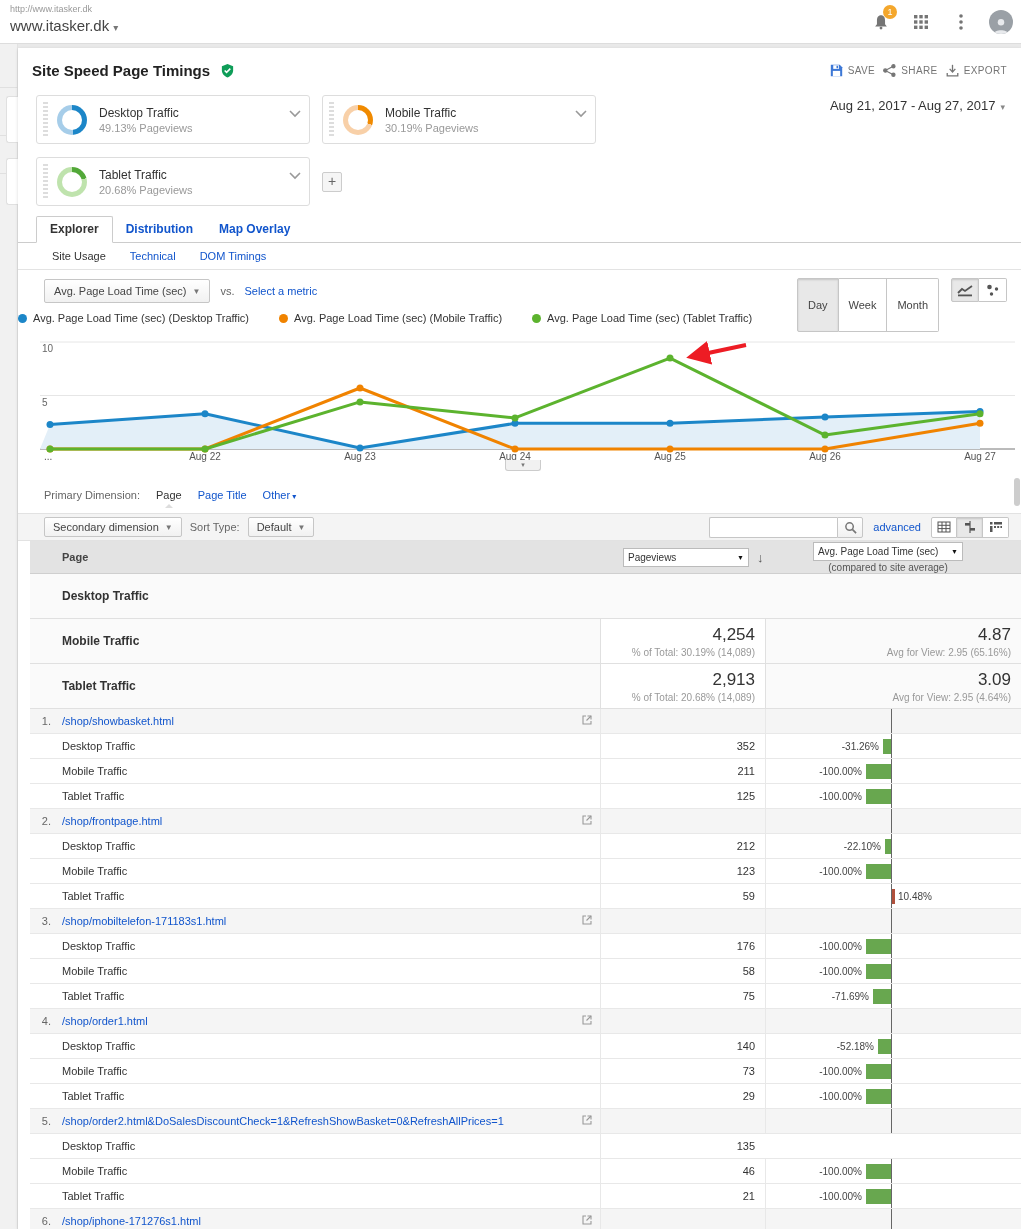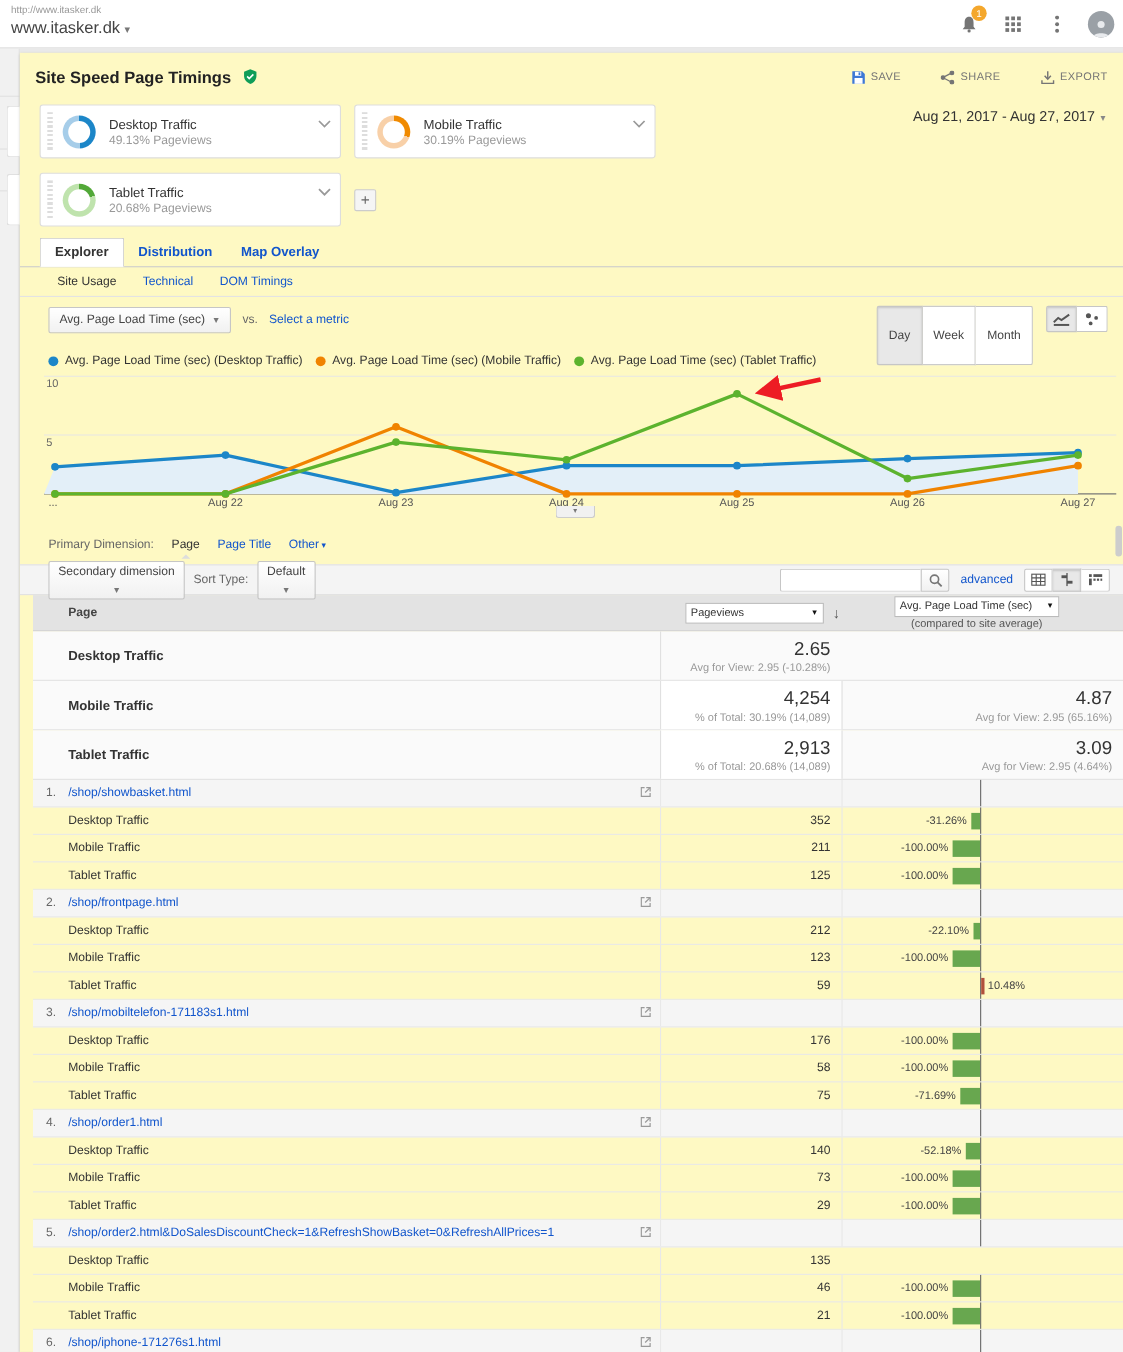--- a/index.html
+++ b/index.html
@@ -15,26 +15,26 @@
   .tb-iconbtn { position:relative; width:24px; height:24px; display:flex; align-items:center; justify-content:center; cursor:pointer; }
   .badge { position:absolute; top:-5px; right:-4px; width:14px; height:14px; border-radius:50%; background:#f4a72c; color:#fff; font-size:9px; display:flex; align-items:center; justify-content:center; }
   .avatar { width:24px; height:24px; border-radius:50%; background:#9aa0a6; overflow:hidden; display:flex; align-items:flex-end; justify-content:center; }
 
   
   .rail { position:absolute; left:0; top:44px; width:18px; bottom:0; background:#f1f1f1; border-right:1px solid #e2e2e2; }
   .rail-line { position:absolute; left:0; width:18px; height:1px; background:#e0e0e0; }
   .rail-sliver { position:absolute; left:6px; width:12px; height:47px; background:#fff; border:1px solid #e0e0e0; border-right:none; border-radius:3px 0 0 3px; }
 
   
-  .card { position:absolute; left:18px; top:48px; width:1003px; height:1181px; background:#fef9c3; box-shadow:0 1px 3px rgba(0,0,0,.15); overflow:hidden; }
+  .card { position:absolute; left:18px; top:48px; width:1003px; height:1181px; background:#ffffff; box-shadow:0 1px 3px rgba(0,0,0,.15); overflow:hidden; }
 
   .title-row { position:relative; height:47px; }
   .page-title { position:absolute; left:14px; top:14px; font-size:15px; font-weight:bold; color:#222; }
   .shield { display:inline-block; vertical-align:-2px; margin-left:6px; }
-  .actions { position:absolute; right:14px; top:16px; display:flex; gap:36px;justify-content:space-between; }
+  .actions { position:absolute; right:14px; top:16px; display:flex; gap:8px;justify-content:space-between; }
   .action { display:flex; align-items:center; gap:5px; font-size:10px; color:#757575; letter-spacing:.4px; cursor:pointer; }
 
   .date-range { position:absolute; right:16px; top:50px; font-size:13px; color:#333; cursor:pointer; z-index:3; }
   .date-range .caret { color:#888; font-size:9px; margin-left:5px; }
 
   
   .segments { margin:0 0 0 18px; display:grid; grid-template-columns:274px 274px; grid-auto-rows:49px; column-gap:12px; row-gap:13px; width:600px; }
   .seg-card { position:relative; background:#fff; border:1px solid #ddd; border-radius:3px; display:flex; align-items:center; cursor:pointer; }
   .seg-handle { width:8px; align-self:stretch; margin:6px 0 6px 4px; background-image:repeating-linear-gradient(#ddd 0 2px, transparent 2px 4px); background-size:5px 100%; background-repeat:no-repeat; background-position:center; }
   .donut { width:30px; height:30px; border-radius:50%; margin:0 12px 0 8px; position:relative; flex:none; }
@@ -64,37 +64,37 @@
   .seg-btn:first-child { border-left:1px solid #c6c6c6; border-radius:2px 0 0 2px; }
   .seg-btn:last-child { border-radius:0 2px 2px 0; }
   .seg-btn.active { background:#e8e8e8; box-shadow:inset 0 1px 2px rgba(0,0,0,.15); }
   .icon-group { display:flex; }
   .icon-btn { width:28px; height:24px; border:1px solid #c6c6c6; border-left:none; background:#fff; display:flex; align-items:center; justify-content:center; cursor:pointer; }
   .icon-btn:first-child { border-left:1px solid #c6c6c6; border-radius:2px 0 0 2px; }
   .icon-btn:last-child { border-radius:0 2px 2px 0; }
   .icon-btn.active { background:#e8e8e8; box-shadow:inset 0 1px 2px rgba(0,0,0,.15); }
 
   
-  .legend { height:22px; display:flex; align-items:flex-end; gap:12px; padding-left:26px; }
+  .legend { height:22px; display:flex; align-items:flex-start; gap:30px; }
   .legend-item { display:flex; align-items:center; gap:6px; font-size:11px; color:#333; }
   .legend-dot { width:9px; height:9px; border-radius:50%; }
   .chart-wrap { position:relative; height:136px; margin:3px 0 0 22px; width:975px; }
   .chart-handle { position:absolute; left:465px; top:123px; width:36px; height:11px; background:#f1f1f1; border:1px solid #ccc; border-top:none; border-radius:0 0 3px 3px; font-size:7px; color:#777; text-align:center; line-height:9px; cursor:pointer; }
 
   
   .primary-dim { margin-top:11px; padding-left:26px; height:22px; display:flex; align-items:center; gap:4px; font-size:11px; }
   .pd-label { color:#666; margin-right:4px;text-align:right; }
   .pd-opt { color:#15c; padding:0 8px; cursor:pointer; position:relative; }
   .pd-opt.active { color:#333; cursor:default; }
   .pd-opt.active::after { content:""; position:absolute; left:50%; bottom:-7px; margin-left:-4px; border:4px solid transparent; border-bottom-color:#ddd; }
   .pd-caret { font-size:8px; color:#15c; }
 
   
   .toolbar { position:relative; margin-top:7px; height:28px; background:#f4f4f4; border-top:1px solid #e2e2e2; border-bottom:1px solid #e2e2e2; display:flex; align-items:center; padding-left:26px; gap:8px; }
-  .toolbar .ga-btn { padding:3px 8px;flex-direction:column; }
+  .toolbar .ga-btn { padding:3px 8px; }
   .tb-right { position:absolute; right:12px; display:flex; align-items:center; gap:10px; }
   .search-box { display:flex; }
   .search-input { width:128px; height:21px; border:1px solid #c6c6c6; border-right:none; background:#fff; padding:0 5px; font-size:11px; border-radius:2px 0 0 2px; }
   .search-btn { width:26px; height:21px; border:1px solid #c6c6c6; background:linear-gradient(#fff,#f1f1f1); border-radius:0 2px 2px 0; display:flex; align-items:center; justify-content:center; cursor:pointer; }
   .view-toggles .icon-btn { width:26px; height:21px; }
 
   
   .table { margin-left:12px; width:991px; font-size:11px; }
   .t-head { display:grid; grid-template-columns:26px 544px 165px 256px; height:33px; background:#e3e3e3; border-bottom:1px solid #cfcfcf; align-items:center; }
   .th-page { font-weight:bold; color:#444; padding-left:6px; }
@@ -461,24 +461,20 @@
         <div class="select-box">
           <span>Avg. Page Load Time (sec)</span>
           <span class="tri">▼</span>
         </div>
         <div class="th-metric-note">(compared to site average)</div>
       </div>
     </div>
     <div id="summary-rows">
         <div class="sum-row">
           <div class="sum-label">Desktop Traffic</div>
-          <div class="sum-cell">
-            <div class="num-big">2.65</div>
-            <div class="num-note">Avg for View: 2.95 (-10.28%)</div>
-          </div>
         </div>
         <div class="sum-row">
           <div class="sum-label">Mobile Traffic</div>
           <div class="sum-cell pv">
             <div class="num-big">4,254</div>
             <div class="num-note">% of Total: 30.19% (14,089)</div>
           </div>
           <div class="sum-cell">
             <div class="num-big">4.87</div>
             <div class="num-note">Avg for View: 2.95 (65.16%)</div>

